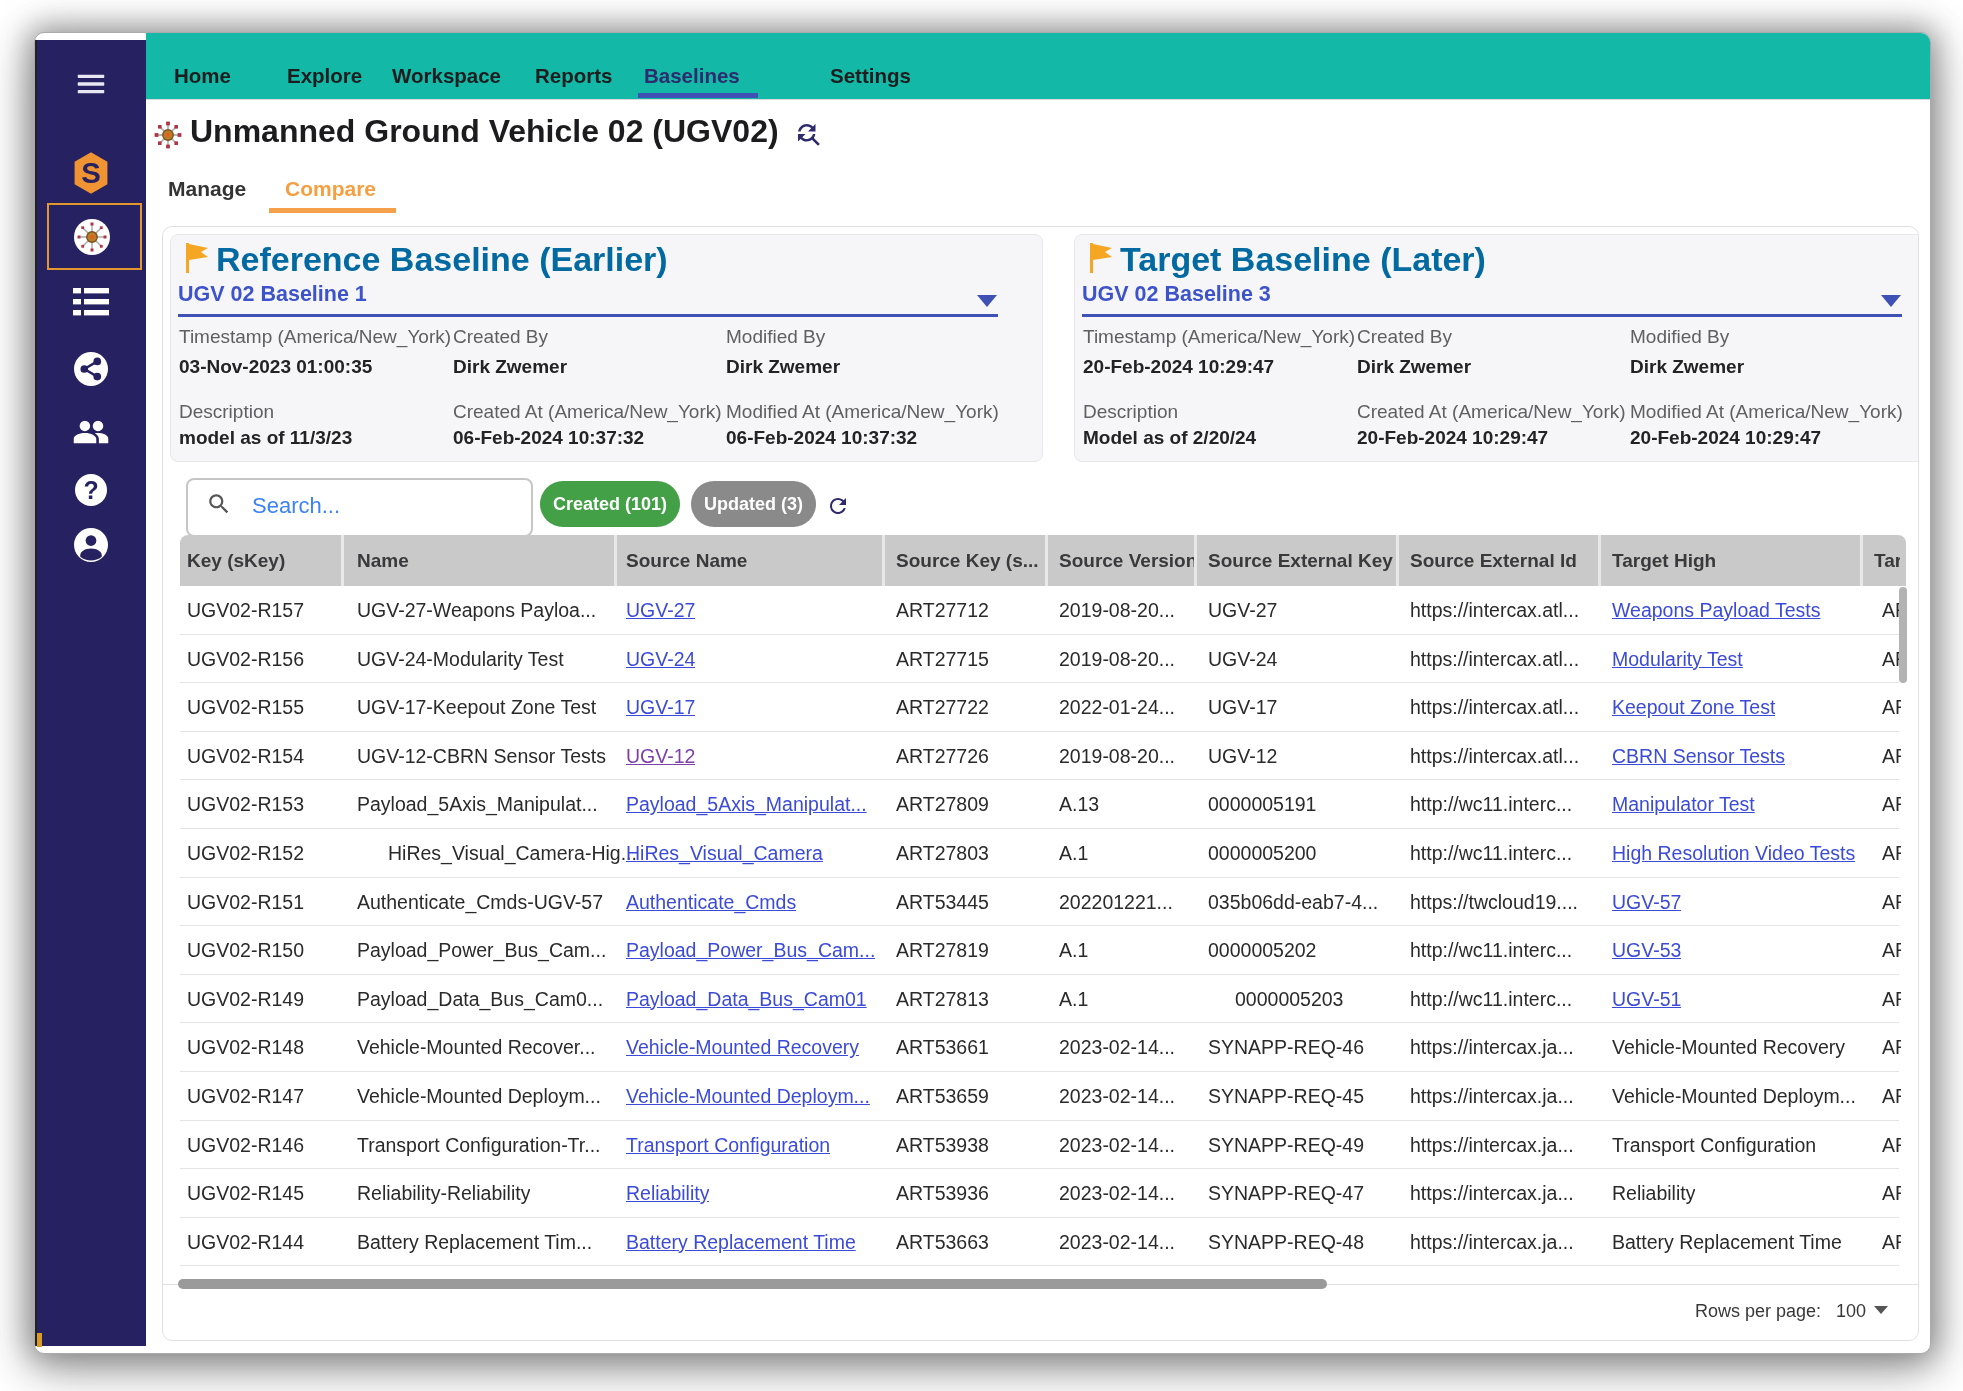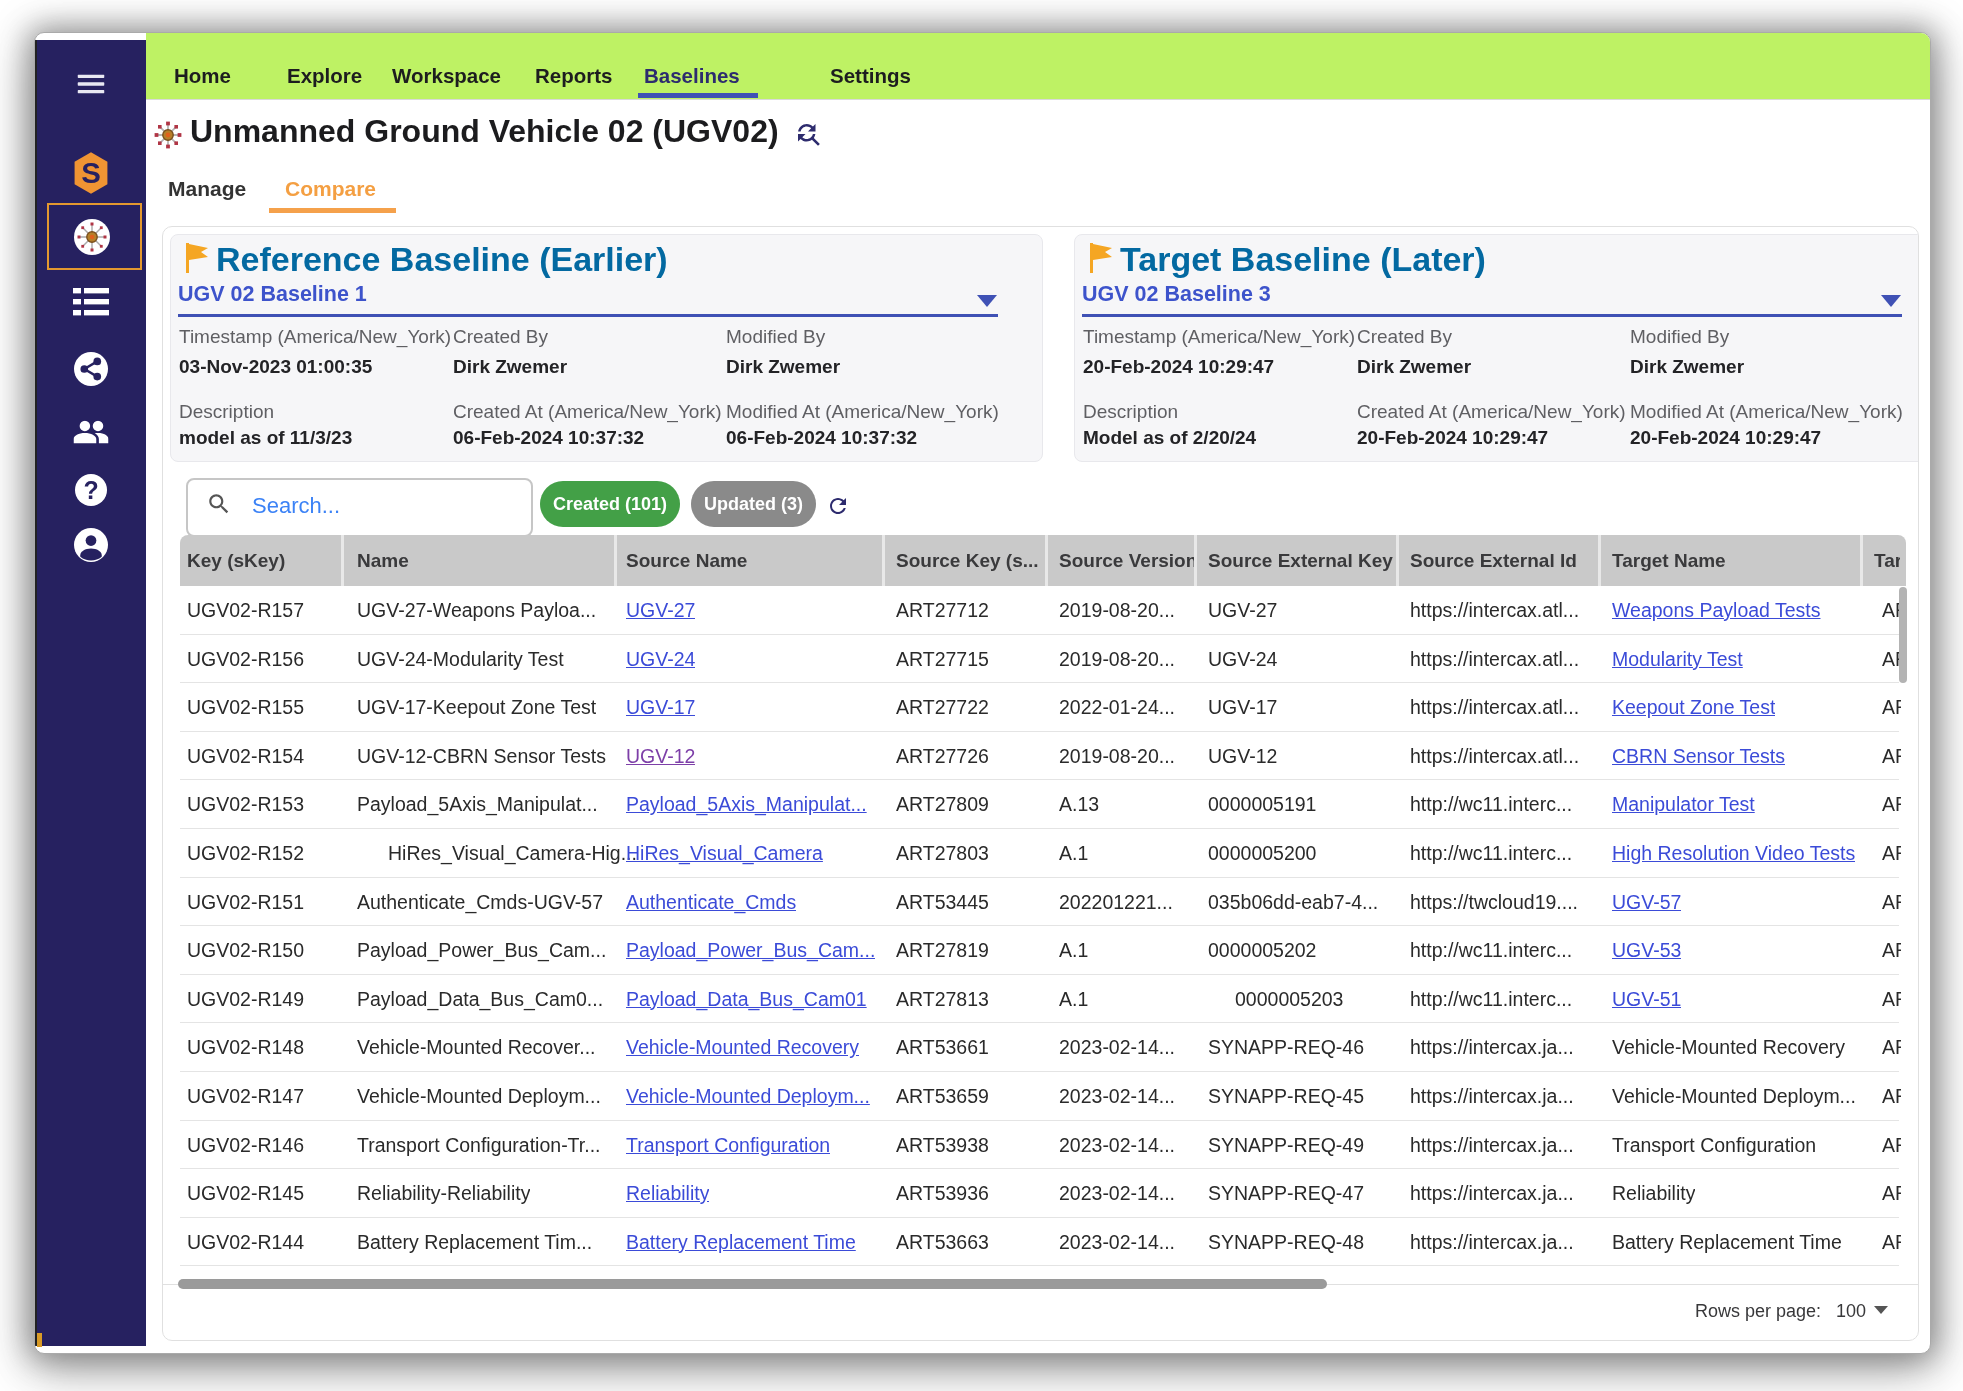--- a/index.html
+++ b/index.html
@@ -1,20 +1,20 @@
 <!DOCTYPE html>
 <html><head>
 <meta charset="utf-8">
 <style>
 * { margin:0; padding:0; box-sizing:border-box; }
 html,body { width:1963px; height:1391px; background:#fff; font-family:"Liberation Sans", sans-serif; overflow:hidden; }
 .win { position:absolute; left:34px; top:32px; width:1897px; height:1322px; background:#fff; border-radius:10px; border:1px solid #aaa; box-shadow:0 0 30px 6px rgba(70,70,70,.5), 0 16px 50px rgba(0,0,0,.3); overflow:hidden; }
 .sidebar { position:absolute; left:0; top:7px; bottom:7px; width:111px; background:#262160; border-left:2px solid #222; }
 .sicon { position:absolute; transform:translate(-50%,-50%); }
-.nav { position:absolute; left:111px; top:0; right:0; height:67px; background:#bef264; border-bottom:1px solid #d9d9d9; }
+.nav { position:absolute; left:111px; top:0; right:0; height:67px; background:#14b8a6; border-bottom:1px solid #d9d9d9; }
 .nav span { position:absolute; top:33px; font-size:20.5px; font-weight:bold; color:#1d1d1f; line-height:1; }
 .nav .active { color:#2d2c6e; }
 .navline { position:absolute; background:#3f51b5; }
 .title { position:absolute; left:155px; top:82px; font-size:32px; font-weight:bold; color:#1c1c1e; line-height:1; }
 .tab { position:absolute; top:145px; font-size:21px; font-weight:bold; line-height:1; }
 .tabline { position:absolute; left:234px; top:175px; width:127px; height:5px; background:#F5A14B; }
 .card { position:absolute; left:127px; top:193px; width:1757px; height:1115px; background:#fff; border:1px solid #e0e0e0; border-radius:10px; overflow:hidden; }
 .panel { position:absolute; top:7px; width:873px; height:228px; background:#f6f6f8; border:1px solid #e8e8ec; border-radius:8px; }
 .ptitle { position:absolute; left:45px; top:7px; font-size:34px; font-weight:bold; color:#0369a1; line-height:1;text-align:right; }
 .blink { position:absolute; left:7px; top:49px; font-size:21.5px; font-weight:bold; color:#3d53cb; line-height:1; }
@@ -229,21 +229,21 @@
         <path d="M17.65 6.35C16.2 4.9 14.21 4 12 4c-4.42 0-7.99 3.58-7.99 8s3.57 8 7.99 8c3.73 0 6.84-2.55 7.73-6h-2.08c-.82 2.33-3.04 4-5.65 4-3.31 0-6-2.69-6-6s2.69-6 6-6c1.66 0 3.14.69 4.22 1.78L13 11h7V4l-2.35 2.35z"></path>
       </svg>
     <div class="thead">
         <div class="hc" style="left:7px;">Key (sKey)</div>
         <div class="hc" style="left:177px;">Name</div>
         <div class="hc" style="left:446px;">Source Name</div>
         <div class="hc" style="left:716px;">Source Key (s...</div>
         <div class="hc" style="left:879px;">Source Version</div>
         <div class="hc" style="left:1028px;">Source External Key</div>
         <div class="hc" style="left:1230px;">Source External Id</div>
-        <div class="hc" style="left:1432px;">Target Name</div>
+        <div class="hc" style="left:1432px;">Target High</div>
         <div class="hc" style="left:1694px; width:26px; overflow:hidden;">Tar</div>
       </div>
     <div class="hsep" style="left:178px;"></div>
       <div class="hsep" style="left:451px;"></div>
       <div class="hsep" style="left:719px;"></div>
       <div class="hsep" style="left:882px;"></div>
       <div class="hsep" style="left:1031px;"></div>
       <div class="hsep" style="left:1233px;"></div>
       <div class="hsep" style="left:1435px;"></div>
       <div class="hsep" style="left:1697px;"></div>

